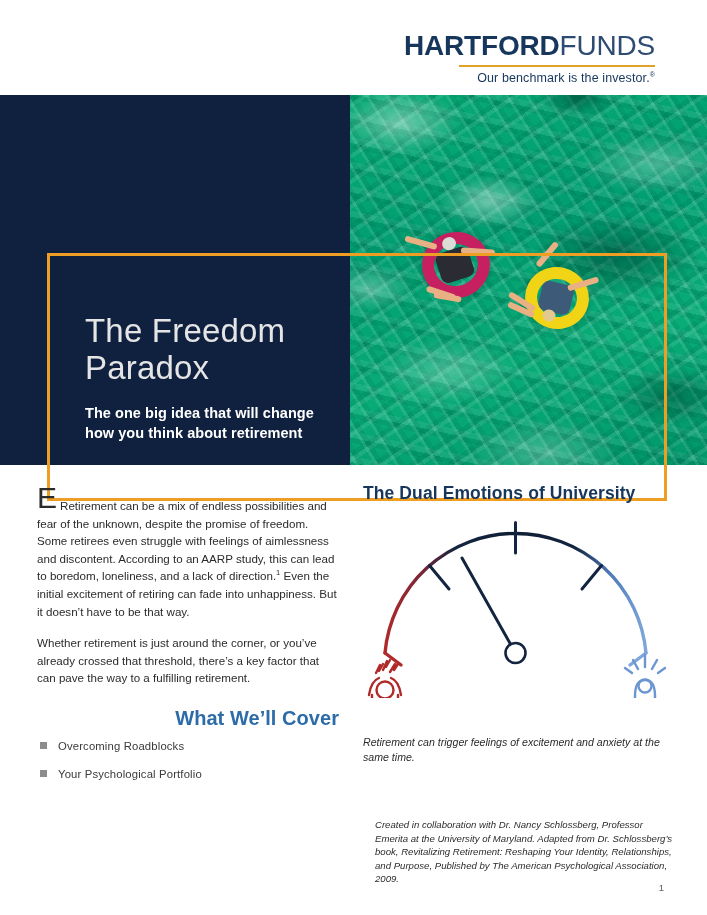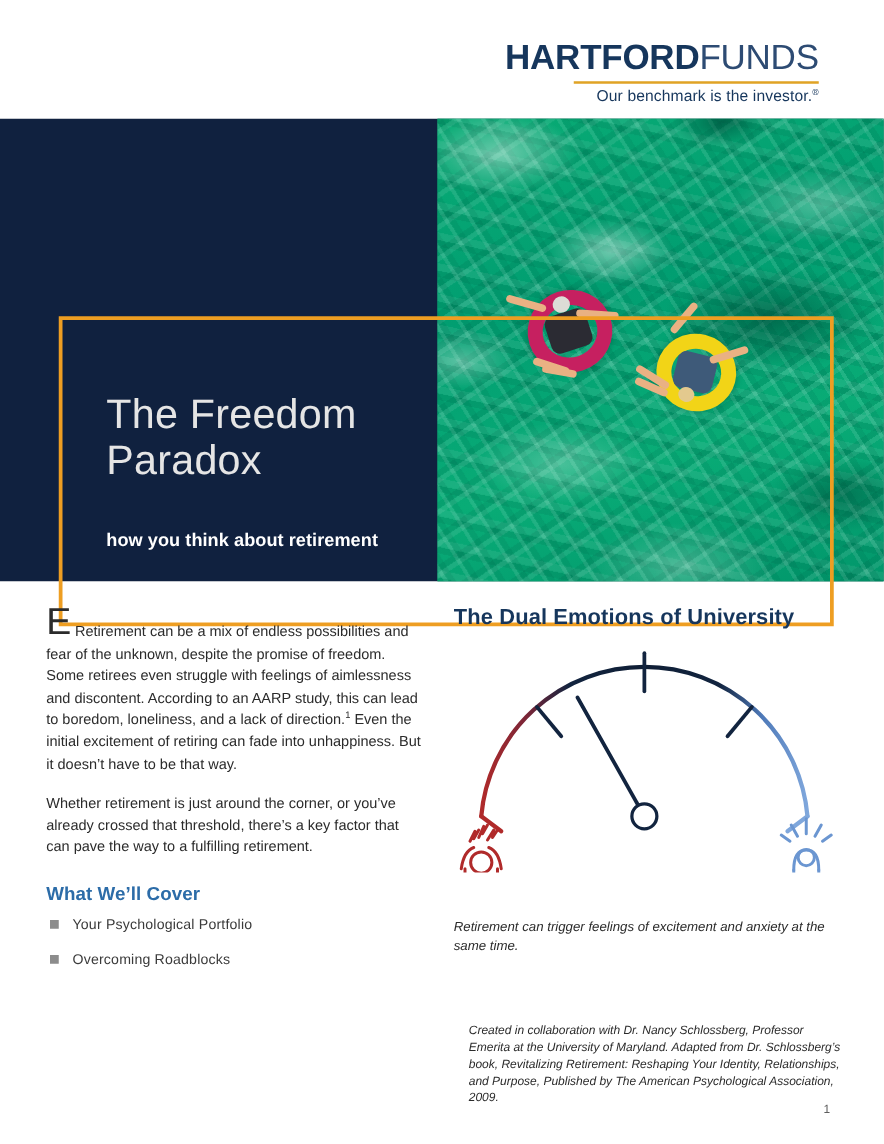--- a/index.html
+++ b/index.html
@@ -55,21 +55,21 @@
   
   .col-left{position:absolute;left:37px;top:483px;width:302px;}
   .col-right{position:absolute;left:363px;top:483px;width:305px;}
 
   .lede{font-size:11.6px;line-height:1.52;color:#2B2B2B;margin:0 0 14px 0;}
   .lede .dropcap{float:left;font-size:30px;line-height:25px;font-weight:400;color:#2B2B2B;
      padding:1px 3px 0 0;margin-top:1px;}
   p.body{font-size:11.6px;line-height:1.52;color:#2B2B2B;margin:0 0 14px 0;}
   p.body sup{font-size:7.5px;vertical-align:super;line-height:0;}
 
-  .cover-head{color:#2C6CA8;font-size:15px;font-weight:600;margin:20px 0 9px 0;letter-spacing:.05px;}
+  .cover-head{color:#2C6CA8;font-size:20px;font-weight:600;margin:20px 0 9px 0;letter-spacing:.05px;text-align:right;}
   ul.cover{list-style:none;margin:0;padding:0;}
   ul.cover li{font-size:11.3px;color:#3A3A3A;line-height:1.3;margin:0 0 13px 0;padding-left:21px;position:relative;letter-spacing:.15px;}
   ul.cover li .sq{position:absolute;left:3px;top:3px;width:7px;height:7px;background:#8C8C8C;}
 
   .right-head{color:#16365C;font-size:17.5px;font-weight:600;margin:0 0 6px 0;letter-spacing:.1px;}
   .gauge-wrap{position:absolute;left:0;top:30px;width:305px;height:185px;}
   .cap{font-size:10.6px;font-style:italic;color:#2B2B2B;line-height:1.45;margin:0;
        position:absolute;top:252px;left:0;width:300px;}
   .credit{font-size:9.6px;font-style:italic;color:#2B2B2B;line-height:1.42;margin:12px;
        position:absolute;top:323px;left:0;width:300px;}
@@ -116,43 +116,43 @@
     </div>
 
     <div class="hero-frame"></div>
 
     <div class="hero-text">
       <h1 class="hero-title">
         <span>The Freedom</span><br>
         <span>Paradox</span>
       </h1>
       <p class="hero-sub">
-        <br>
+        <span>The one big idea that will change</span><br>
         <span>how you think about retirement</span>
       </p>
     </div>
   </div>
 
   <div class="col-left">
 
     <p class="lede">
       <span class="dropcap">E</span>
     </p>
 
     <p class="body">
       <span>Retirement can be a mix of endless possibilities and fear of the unknown, despite the promise of freedom. Some retirees even struggle with feelings of aimlessness and discontent. According to an AARP study, this can lead to boredom, loneliness, and a lack of direction.</span><sup>1</sup><span> Even the initial excitement of retiring can fade into unhappiness. But it doesn’t have to be that way.</span>
     </p>
 
     <p class="body">Whether retirement is just around the corner, or you’ve already crossed that threshold, there’s a key factor that can pave the way to a fulfilling retirement.</p>
 
     <div class="cover-head">What We’ll Cover</div>
 
     <ul class="cover">
+      <li><span class="sq"></span><span>Overcoming Roadblocks</span></li>
       <li><span class="sq"></span><span>Your Psychological Portfolio</span></li>
-      <li><span class="sq"></span><span>Overcoming Roadblocks</span></li>
     </ul>
   </div>
 
   <div class="col-right">
 
     <div class="right-head">The Dual Emotions of University</div>
 
     <div class="gauge-wrap">
       <svg viewBox="0 0 305 185" width="305" height="185">
         <defs>

